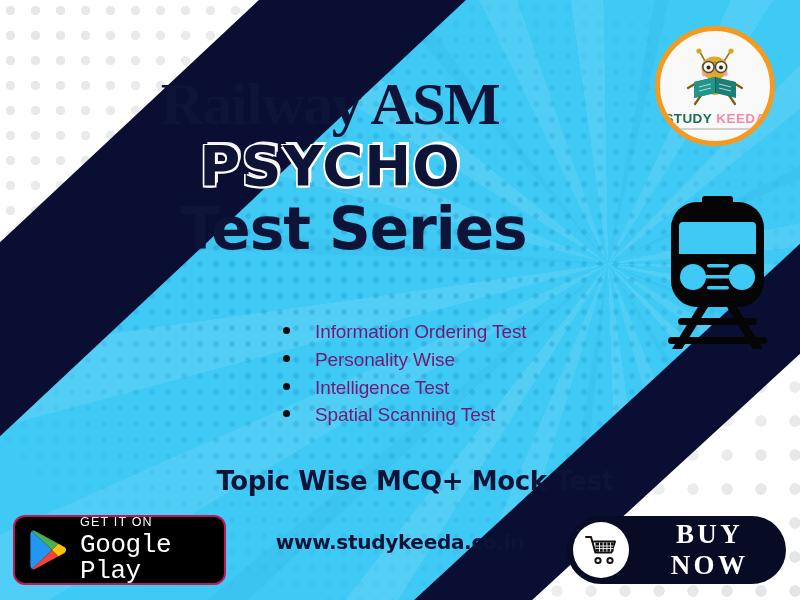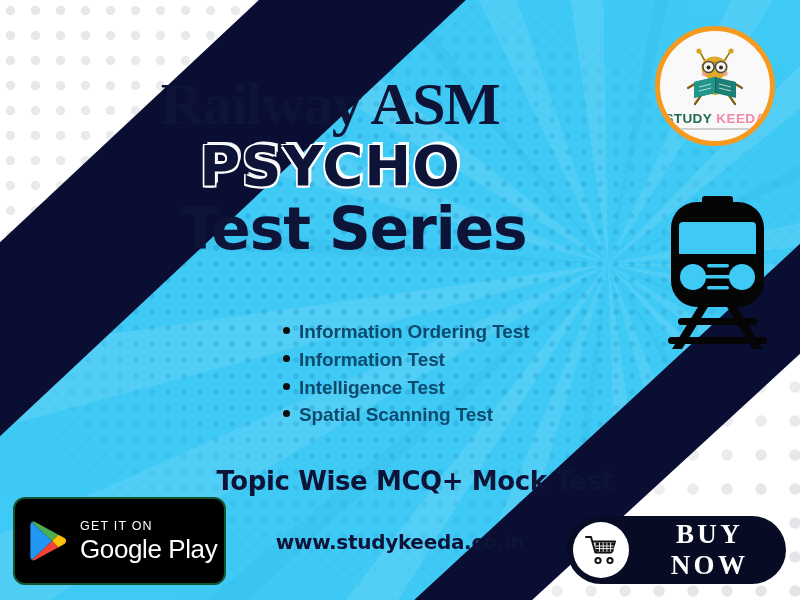--- a/index.html
+++ b/index.html
@@ -211,25 +211,26 @@
 
   
   .features {
     position:absolute;
     top:318px; left:283px;
     z-index:5;
   }
   .feature-item {
     display:flex;
     align-items:baseline;
-    color:#0c4a6e;
+    color:#701a75;
     font-size:19px;
-    font-weight:bold;
+    font-weight:normal;
     line-height:1.465;
     letter-spacing:-0.1px;
+    gap:16px;
   }
   .feature-bullet {
     width:7px; height:7px;
     border-radius:50%;
     background:#0B0B0B;
     margin-right:9px;
     flex:0 0 auto;
     position:relative;
     top:-4px;
   }
@@ -265,39 +266,39 @@
     position:absolute;
     top:196px; right:25px;
     width:115px; height:155px;
     z-index:4;
   }
 
   
   .play-badge {
     position:absolute;
     left:13px; bottom:15px;
-    width:213px; height:88px;
+    width:213px; height:70px;
     background:#000000;
-    border:2px solid #14532d;
+    border:2px solid #be185d;
     border-radius:12px;
     display:flex;
     align-items:center;
     padding-left:14px;
     z-index:6;
   }
   .play-icon { width:38px; height:42px; flex:0 0 auto; }
   .play-txt { margin-left:13px; color:#ffffff; }
   .play-top {
     font-size:12.5px;
     letter-spacing:1.2px;
     line-height:1;
     margin-bottom:3px;
   }
   .play-bottom {
-    font-family:Liberation Sans, sans-serif;
+    font-family:Liberation Mono, monospace;
     font-size:26px;
     line-height:1;
     letter-spacing:-0.4px;
   }
 
   
   .buy-btn {
     position:absolute;
     right:14px; bottom:16px;
     width:219px; height:68px;
@@ -411,21 +412,21 @@
     <div class="h-line3">Test Series</div>
   </div>
 
   <div class="features">
     <div class="feature-item">
       <span class="feature-bullet"></span>
       <span> Information Ordering Test</span>
     </div>
     <div class="feature-item">
       <span class="feature-bullet"></span>
-      <span>Information Test</span>
+      <span>Personality Wise</span>
     </div>
     <div class="feature-item">
       <span class="feature-bullet"></span>
       <span>Intelligence Test</span>
     </div>
     <div class="feature-item">
       <span class="feature-bullet"></span>
       <span>Spatial Scanning Test</span>
     </div>
   </div>

